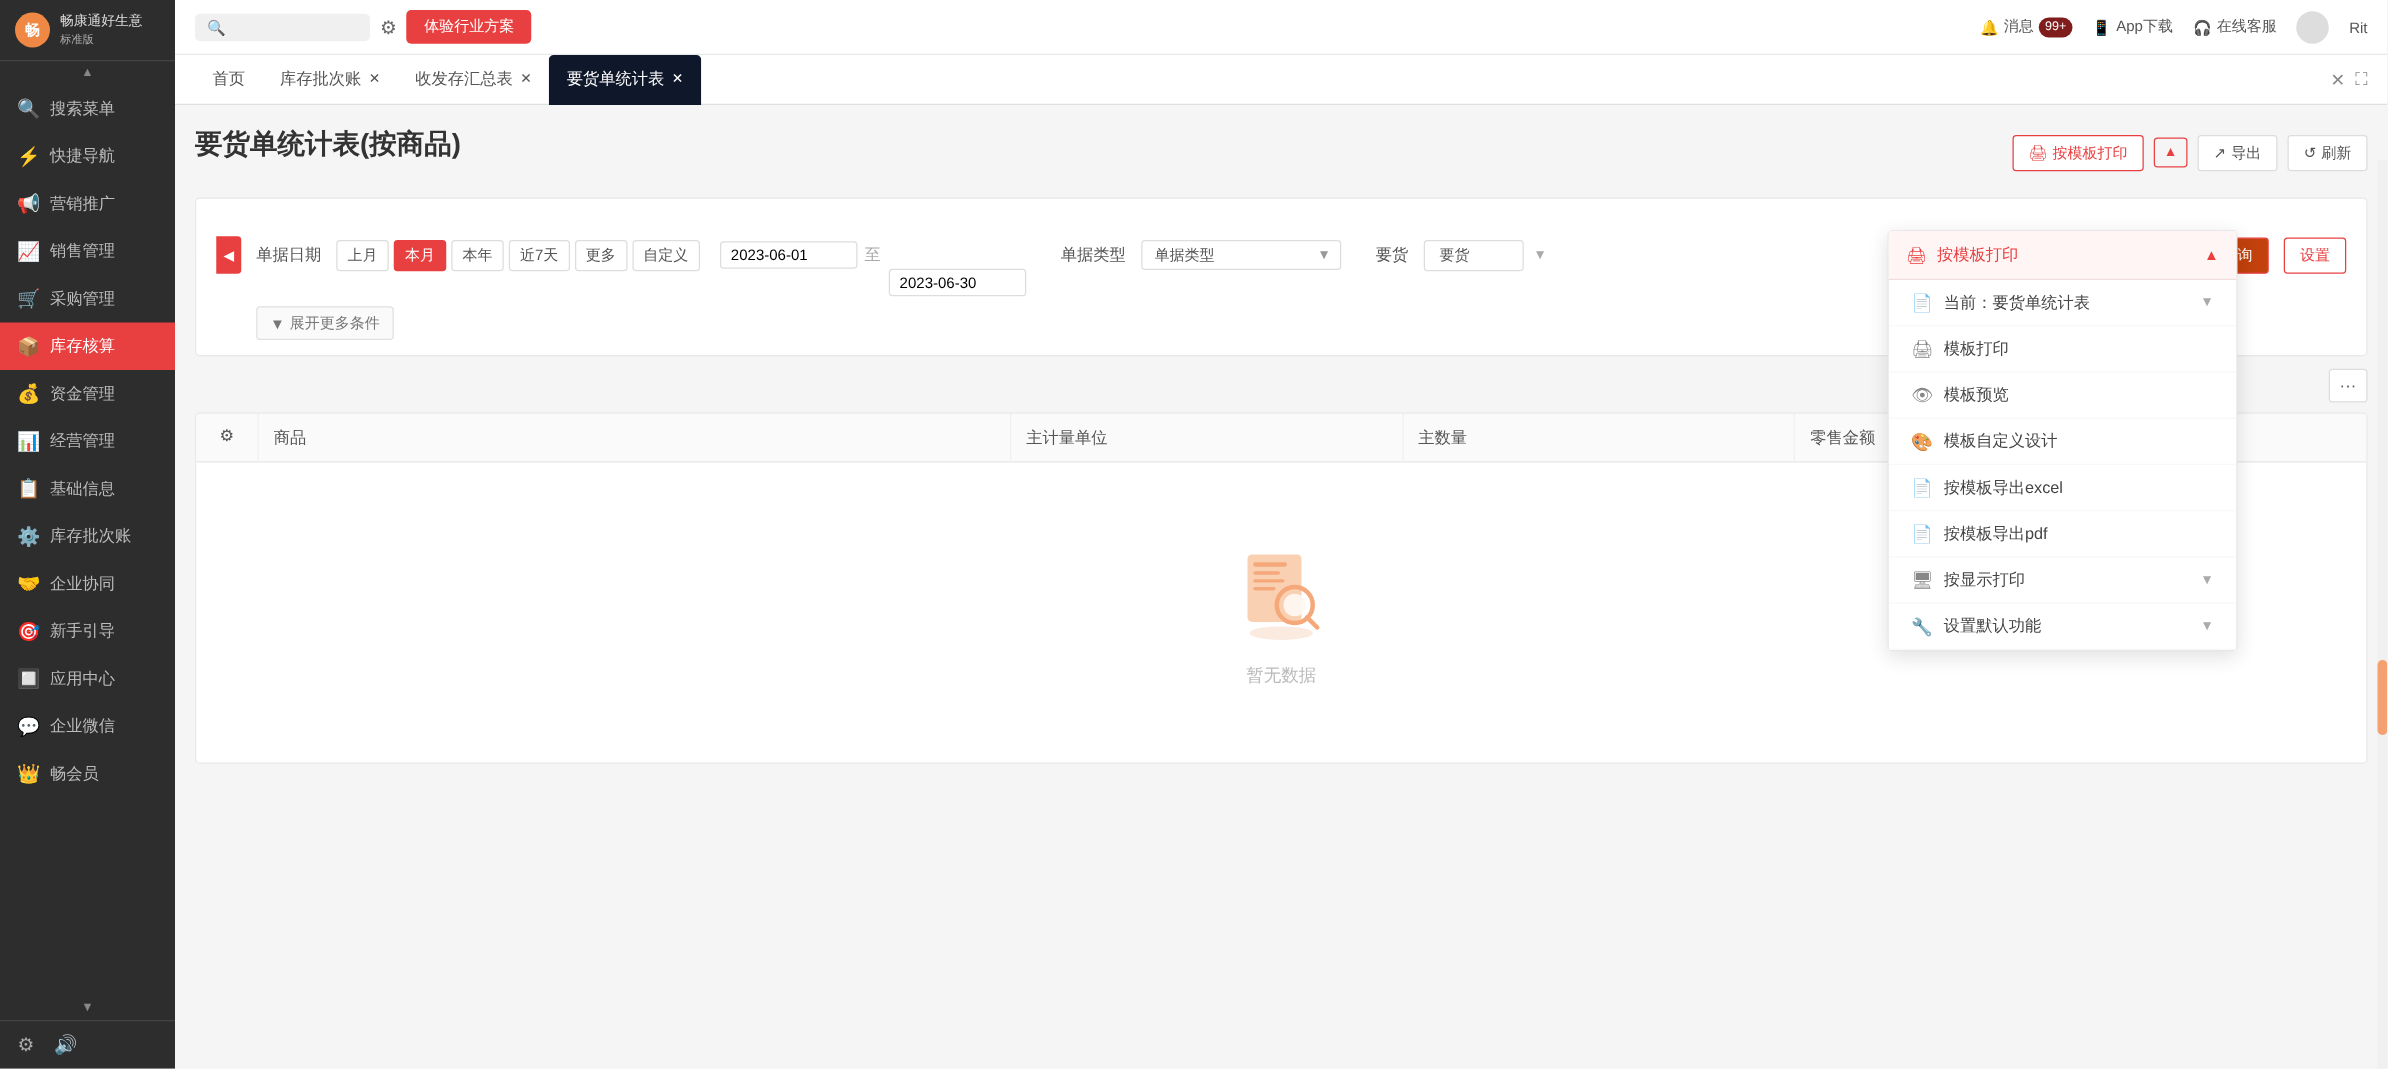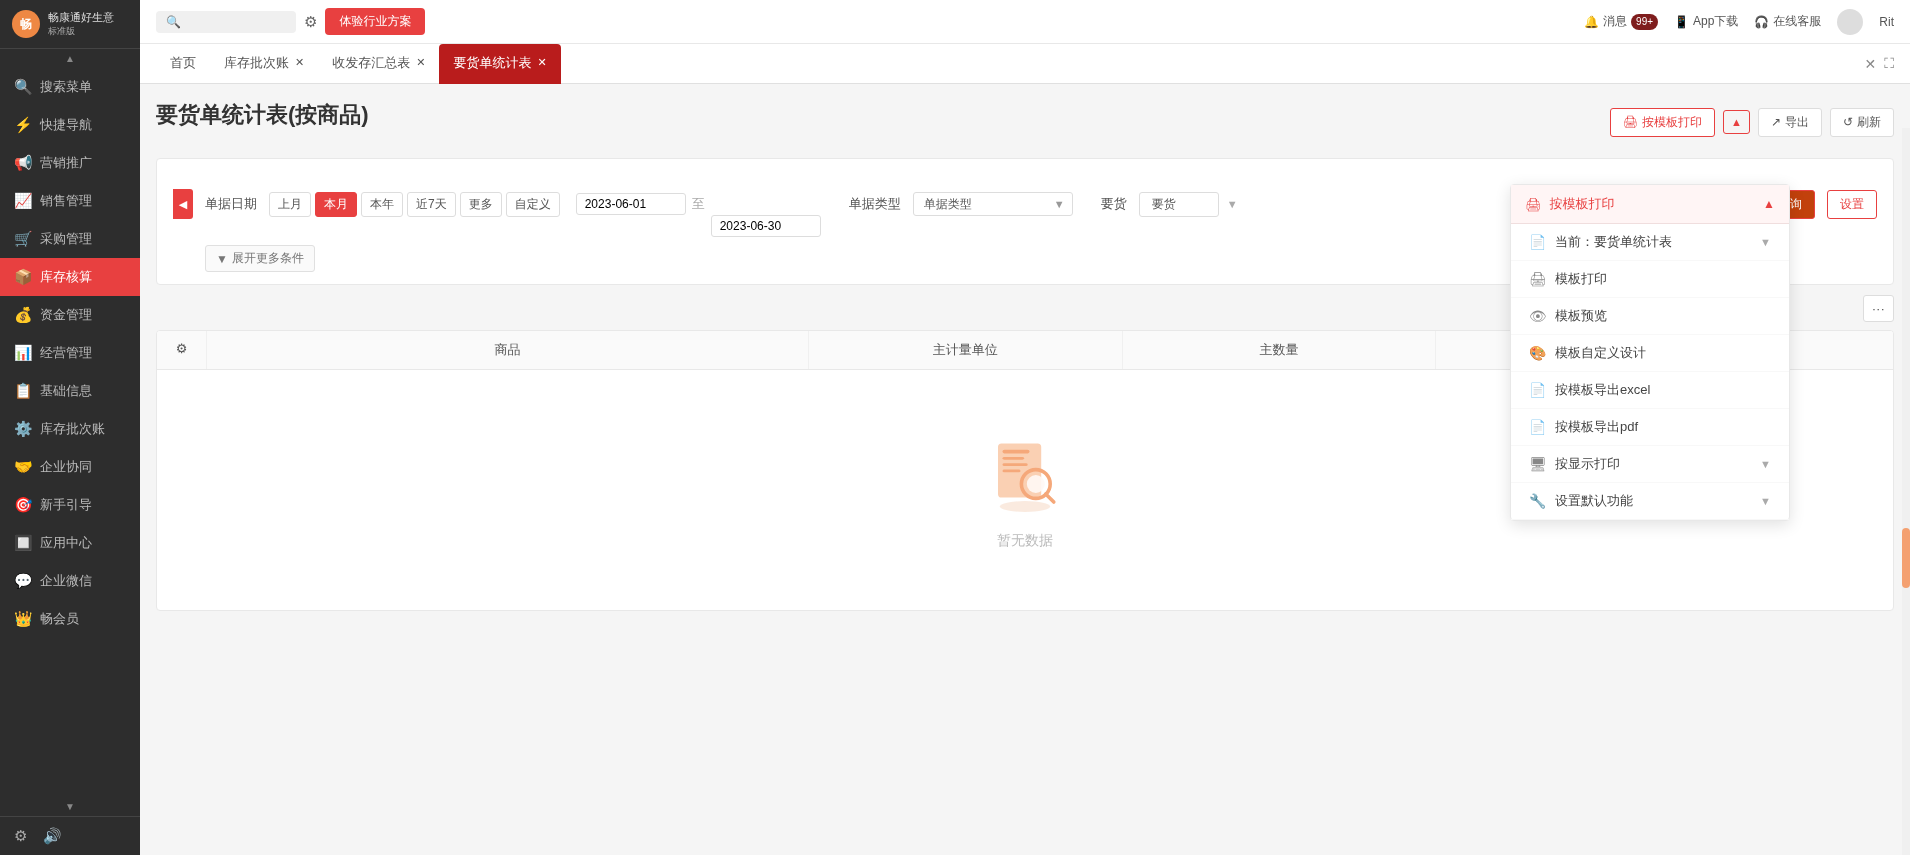--- a/index.html
+++ b/index.html
@@ -117,21 +117,21 @@
       padding: 0 14px;
       height: 40px;
       display: flex; align-items: center; gap: 6px;
       cursor: pointer;
       color: #555;
       font-size: 13px;
       border-bottom: 2px solid transparent;
     }
     .tab-item.active {
       color: #fff;
-      background: #b91c1c;
+      background: #0f172a;
       border-radius: 4px 4px 0 0;
     }
     .tab-close { font-size: 11px; color: inherit; cursor: pointer; }
     .tab-home { color: #555; }
 
     
     .page-content {
       flex: 1;
       padding: 16px;
       overflow: auto;
@@ -234,21 +234,20 @@
       background: #fafafa;
       border-bottom: 1px solid #e8e8e8;
       padding: 0;
     }
     .th {
       padding: 10px 12px;
       font-size: 13px;
       color: #555;
       font-weight: 500;
       border-right: 1px solid #f0f0f0;
-      text-align: center;
     }
     .th:last-child { border-right: none; }
     .th-settings { width: 50px; text-align: center; }
     .th-product { flex: 2; }
     .th-unit { flex: 1; }
     .th-qty { flex: 1; font-family: Liberation Serif, serif; }
     .th-amount { flex: 1.5; }
 
     
     .empty-state {

